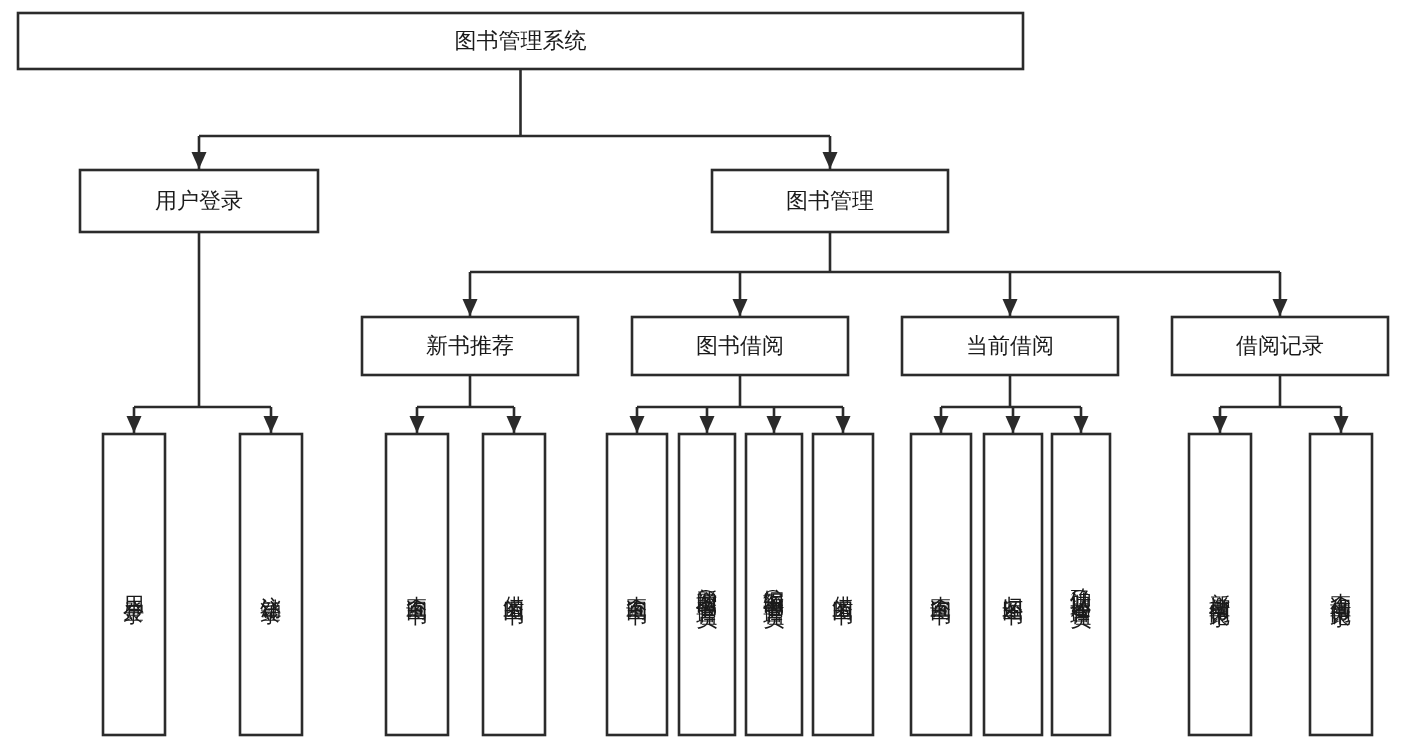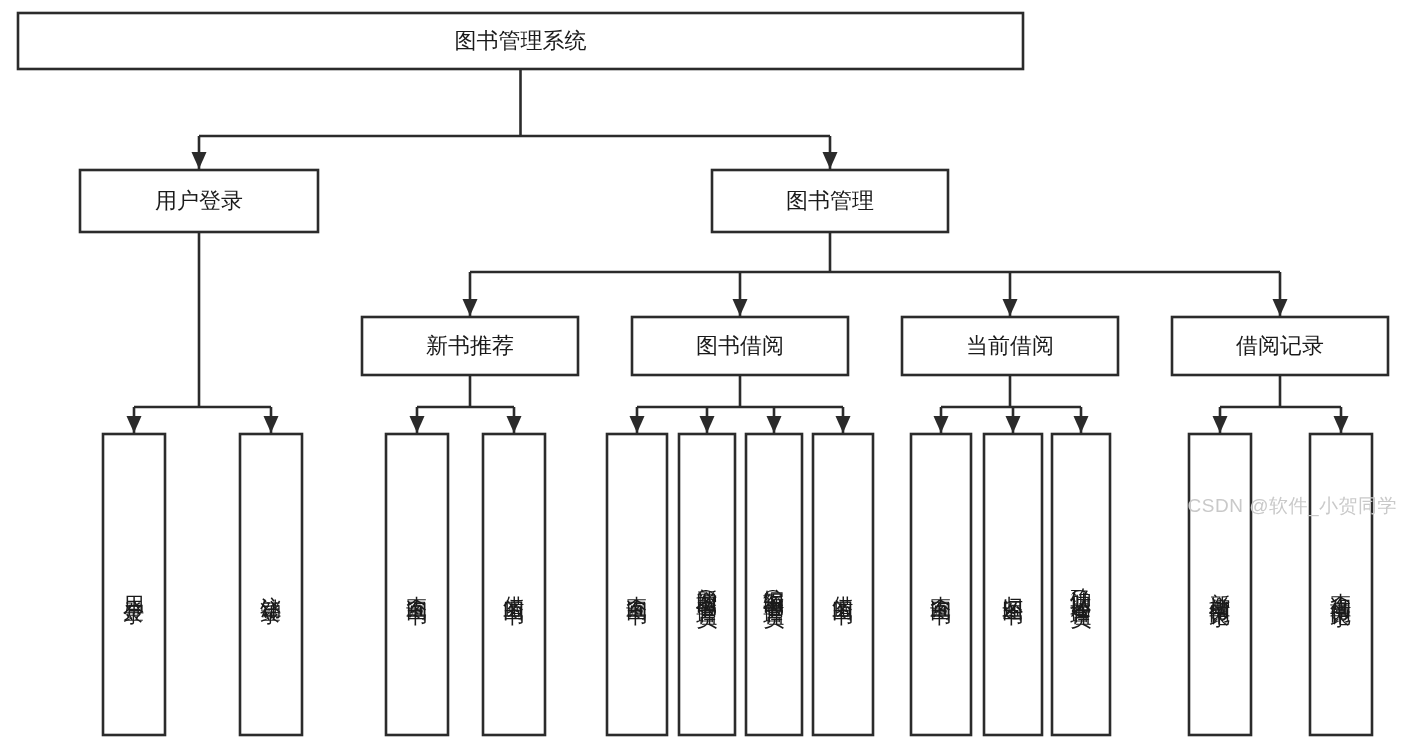--- a/index.html
+++ b/index.html
@@ -176,14 +176,13 @@
       <div class="leaf-label" style="left: 679px; top: 434px; width: 56px; height: 301px;">新增图书（管理员）</div>
       <div class="leaf-label" style="left: 746px; top: 434px; width: 56px; height: 301px;">编辑图书（管理员）</div>
       <div class="leaf-label" style="left: 813px; top: 434px; width: 60px; height: 301px;">借阅图书</div>
       <div class="leaf-label" style="left: 911px; top: 434px; width: 60px; height: 301px;">查询图书</div>
       <div class="leaf-label" style="left: 984px; top: 434px; width: 58px; height: 301px;">归还图书</div>
       <div class="leaf-label" style="left: 1052px; top: 434px; width: 58px; height: 301px;">确认归还（管理员）</div>
       <div class="leaf-label" style="left: 1189px; top: 434px; width: 62px; height: 301px;">新增借阅记录</div>
       <div class="leaf-label" style="left: 1310px; top: 434px; width: 62px; height: 301px;">查询借阅记录</div>
     </div>
 
-  <div class="watermark">CSDN @软件_小贺同学</div>
 </div>
 
 </body></html>

